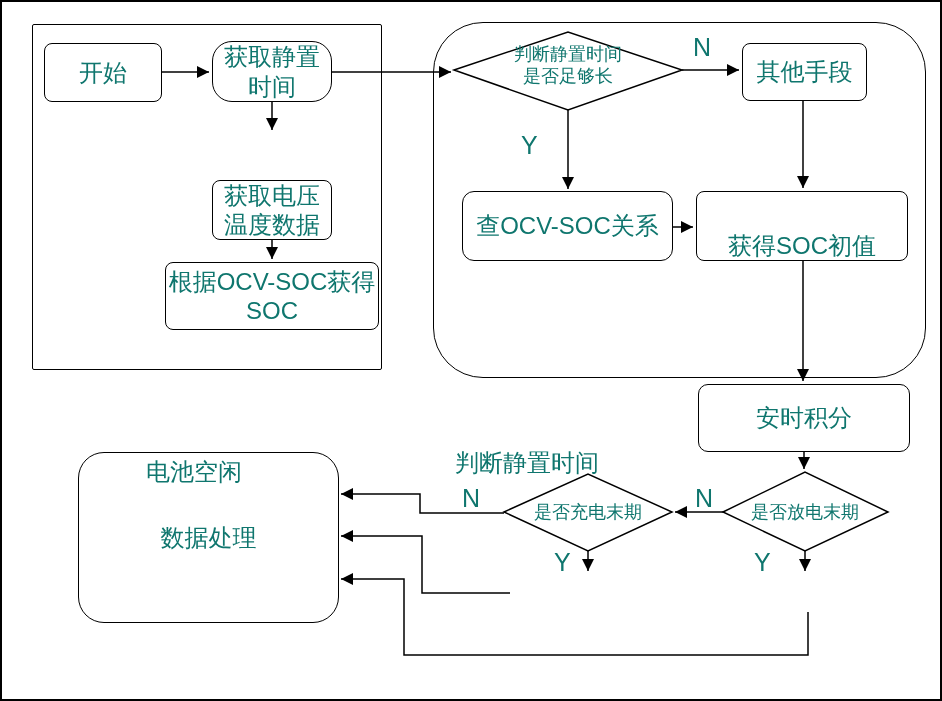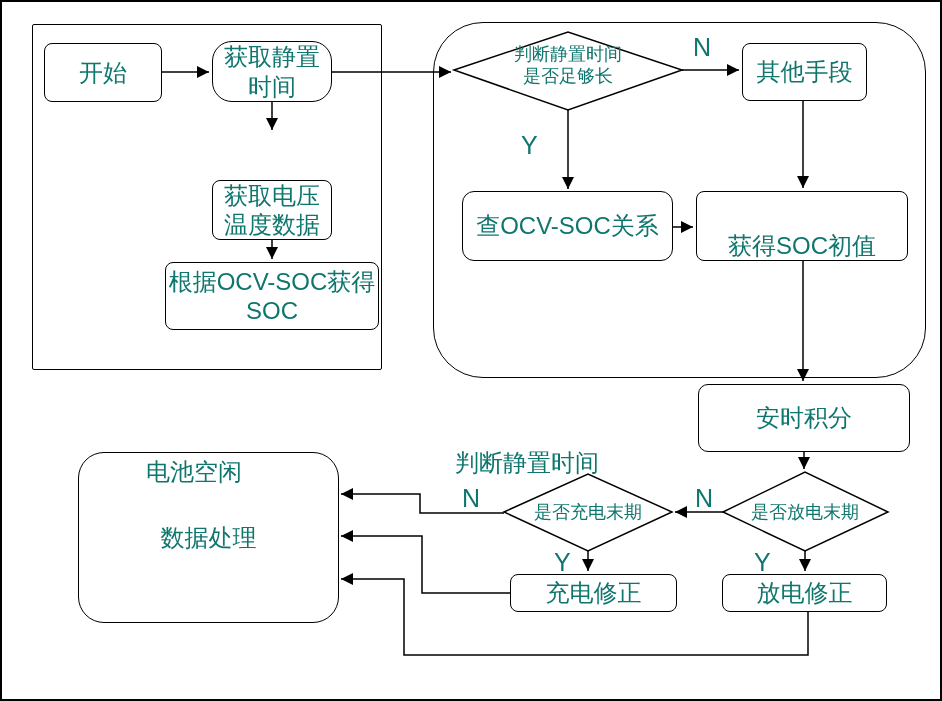--- a/index.html
+++ b/index.html
@@ -133,27 +133,21 @@
   </div>
 
   <div class="node" style="left:696px; top:382px; width:212px; height:68px; border-radius:10px;">
     <span>安时积分</span>
   </div>
 
   <div class="node" style="left:76px; top:450px; width:261px; height:171px; border-radius:26px;">
     <span>数据处理</span>
   </div>
 
-  <div class="node" style="left:508px; top:572px; width:167px; height:38px; border-radius:8px;">
-    <span>充电修正</span>
-  </div>
 
-  <div class="node" style="left:720px; top:572px; width:165px; height:38px; border-radius:8px;">
-    <span>放电修正</span>
-  </div>
 
   <div class="diamond-label" style="left:472px; top:35px; width:188px; height:56px;">判断静置时间
 是否足够长</div>
 
   <div class="diamond-label" style="left:729px; top:498px; width:148px; height:24px;">是否放电末期</div>
 
   <div class="diamond-label" style="left:512px; top:498px; width:148px; height:24px;">是否充电末期</div>
 
   <div class="free-label" style="left:144px; top:410px;">电池空闲</div>
 

